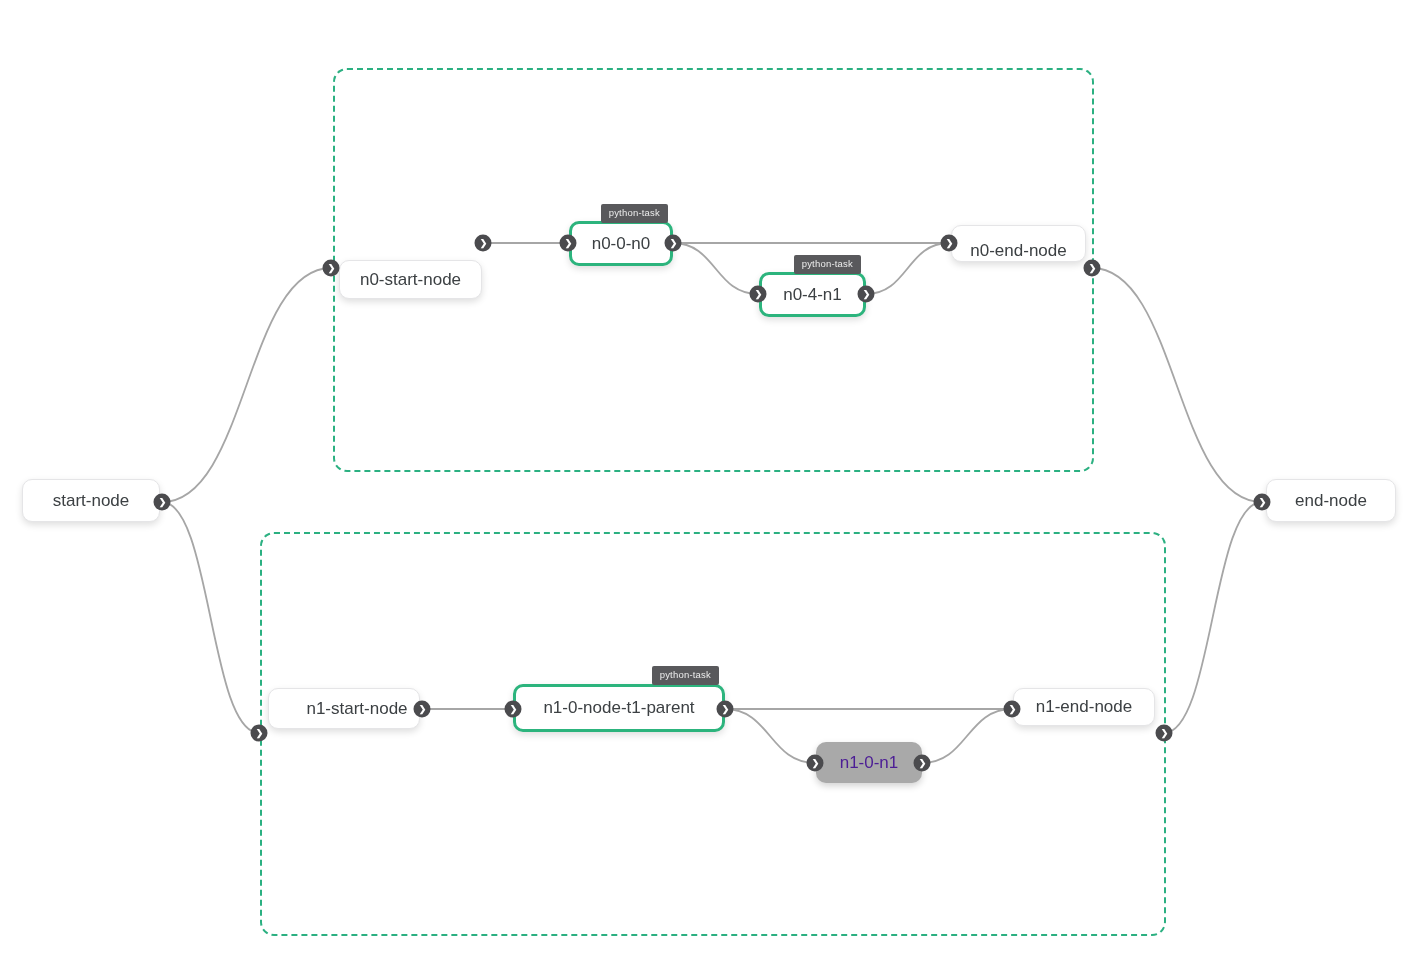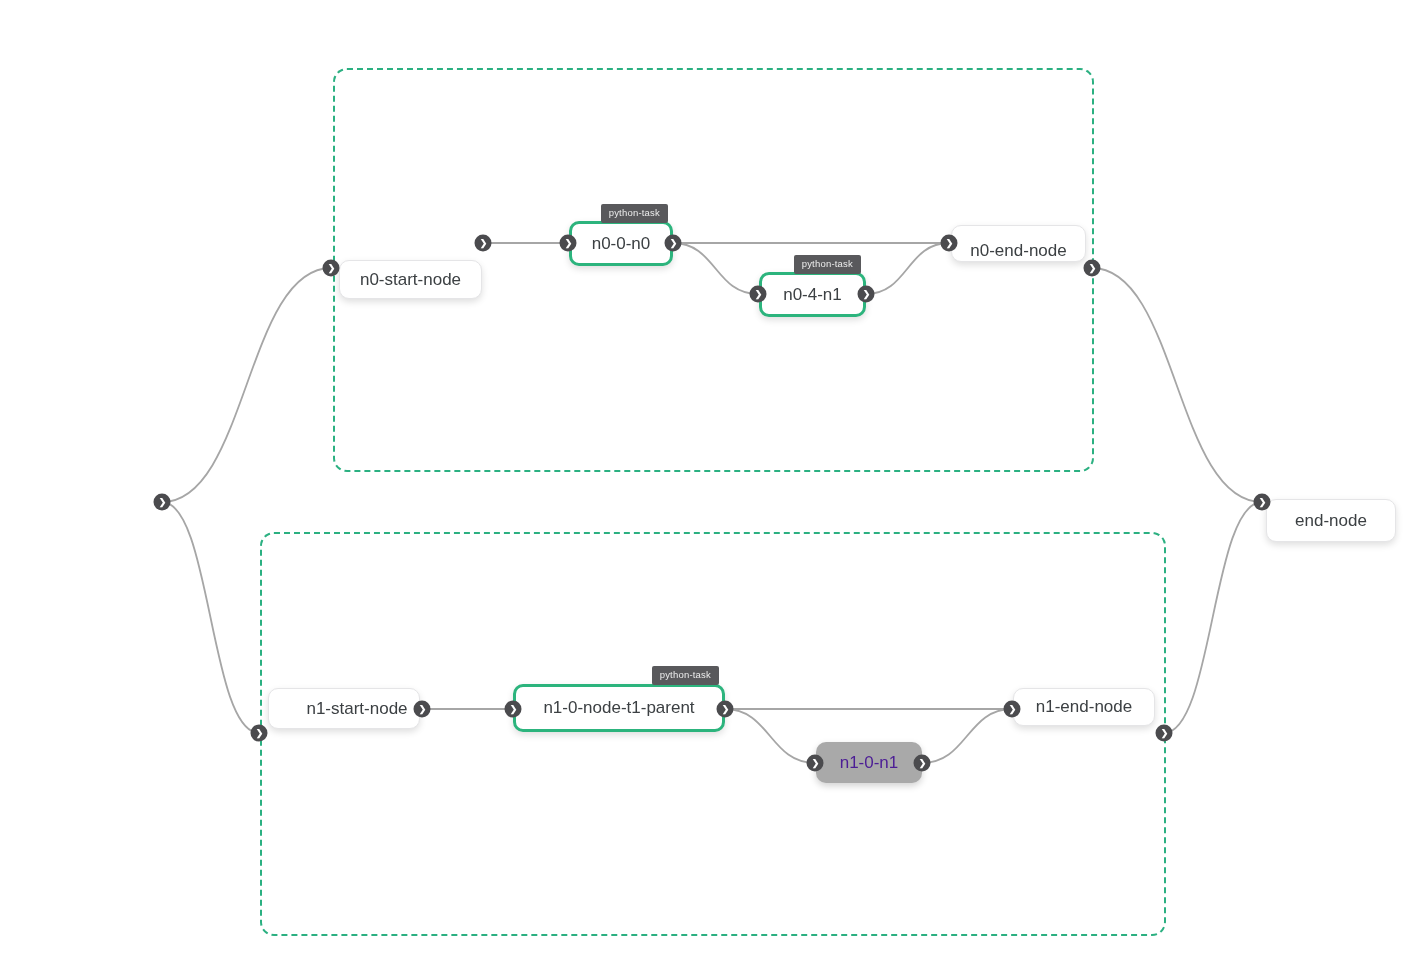--- a/index.html
+++ b/index.html
@@ -100,20 +100,23 @@
     <path class="edge" d="M 1164 733 C 1213 733 1212 502 1262 502"></path>
   </svg>
 
   <div class="group" style="left:333px; top:68px; width:757px; height:400px;"></div>
   <div class="group" style="left:260px; top:532px; width:902px; height:400px;"></div>
 
   <div class="badge" style="right:755px; top:204px;">python-task</div>
   <div class="badge" style="right:562px; top:255px;">python-task</div>
   <div class="badge" style="right:704px; top:666px;">python-task</div>
 
+  <div class="node" style="left:22px; top:479px; width:138px; height:43px;">
+    <span>start-node</span>
+  </div>
 
   <div class="node" style="left:339px; top:224px; width:143px; height:39px;margin-top:36px;">
     <span>n0-start-node</span>
   </div>
 
   <div class="node task" style="left:569px; top:221px; width:104px; height:45px;text-align:center;">
     <span>n0-0-n0</span>
   </div>
 
   <div class="node task" style="left:759px; top:272px; width:107px; height:45px;">
@@ -133,21 +136,21 @@
   </div>
 
   <div class="node gray" style="left:816px; top:742px; width:106px; height:41px;">
     <span>n1-0-n1</span>
   </div>
 
   <div class="node" style="left:1013px; top:688px; width:142px; height:38px;">
     <span>n1-end-node</span>
   </div>
 
-  <div class="node" style="left:1266px; top:479px; width:130px; height:43px;margin-top:20px;">
+  <div class="node" style="left:1266px; top:479px; width:130px; height:43px;">
     <span>end-node</span>
   </div>
 
   <div class="port" style="left:162px; top:502px;">
       <span class="chev">❯</span>
     </div>
   <div class="port" style="left:331px; top:268px;">
       <span class="chev">❯</span>
     </div>
   <div class="port" style="left:1092px; top:268px;">

